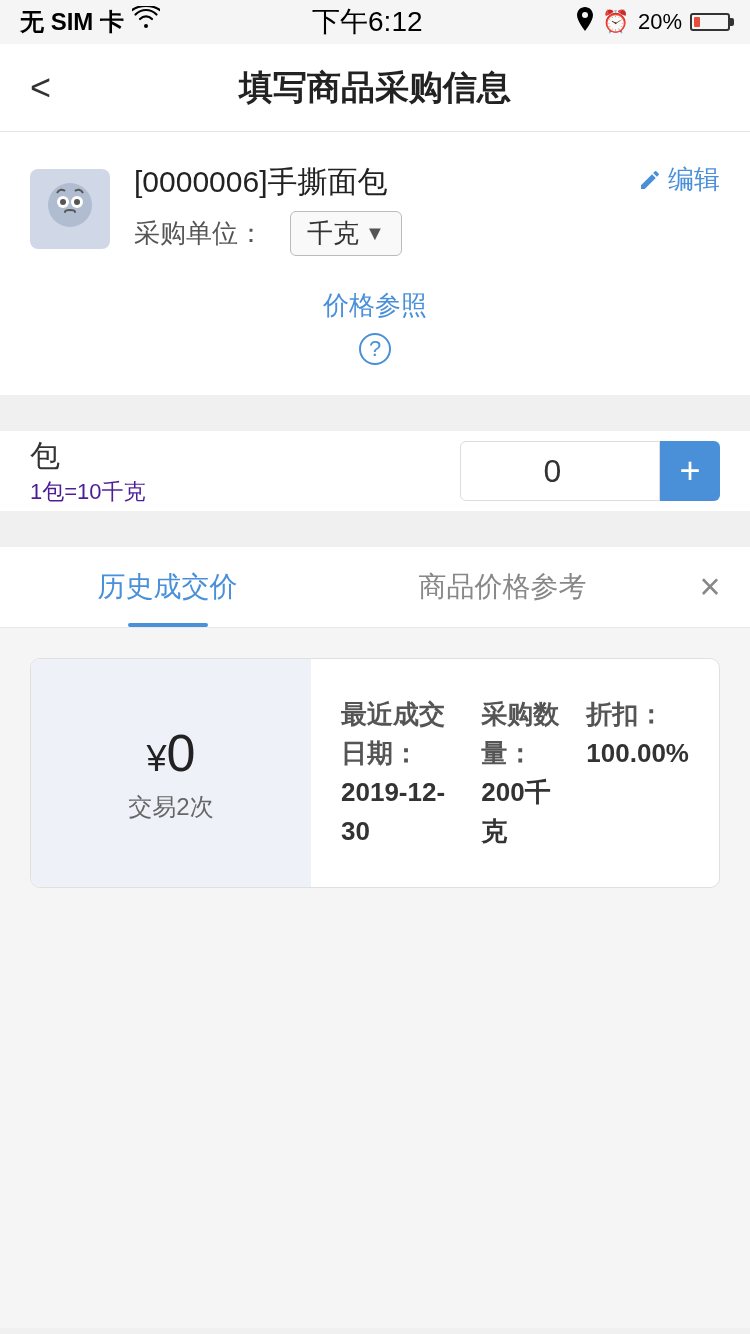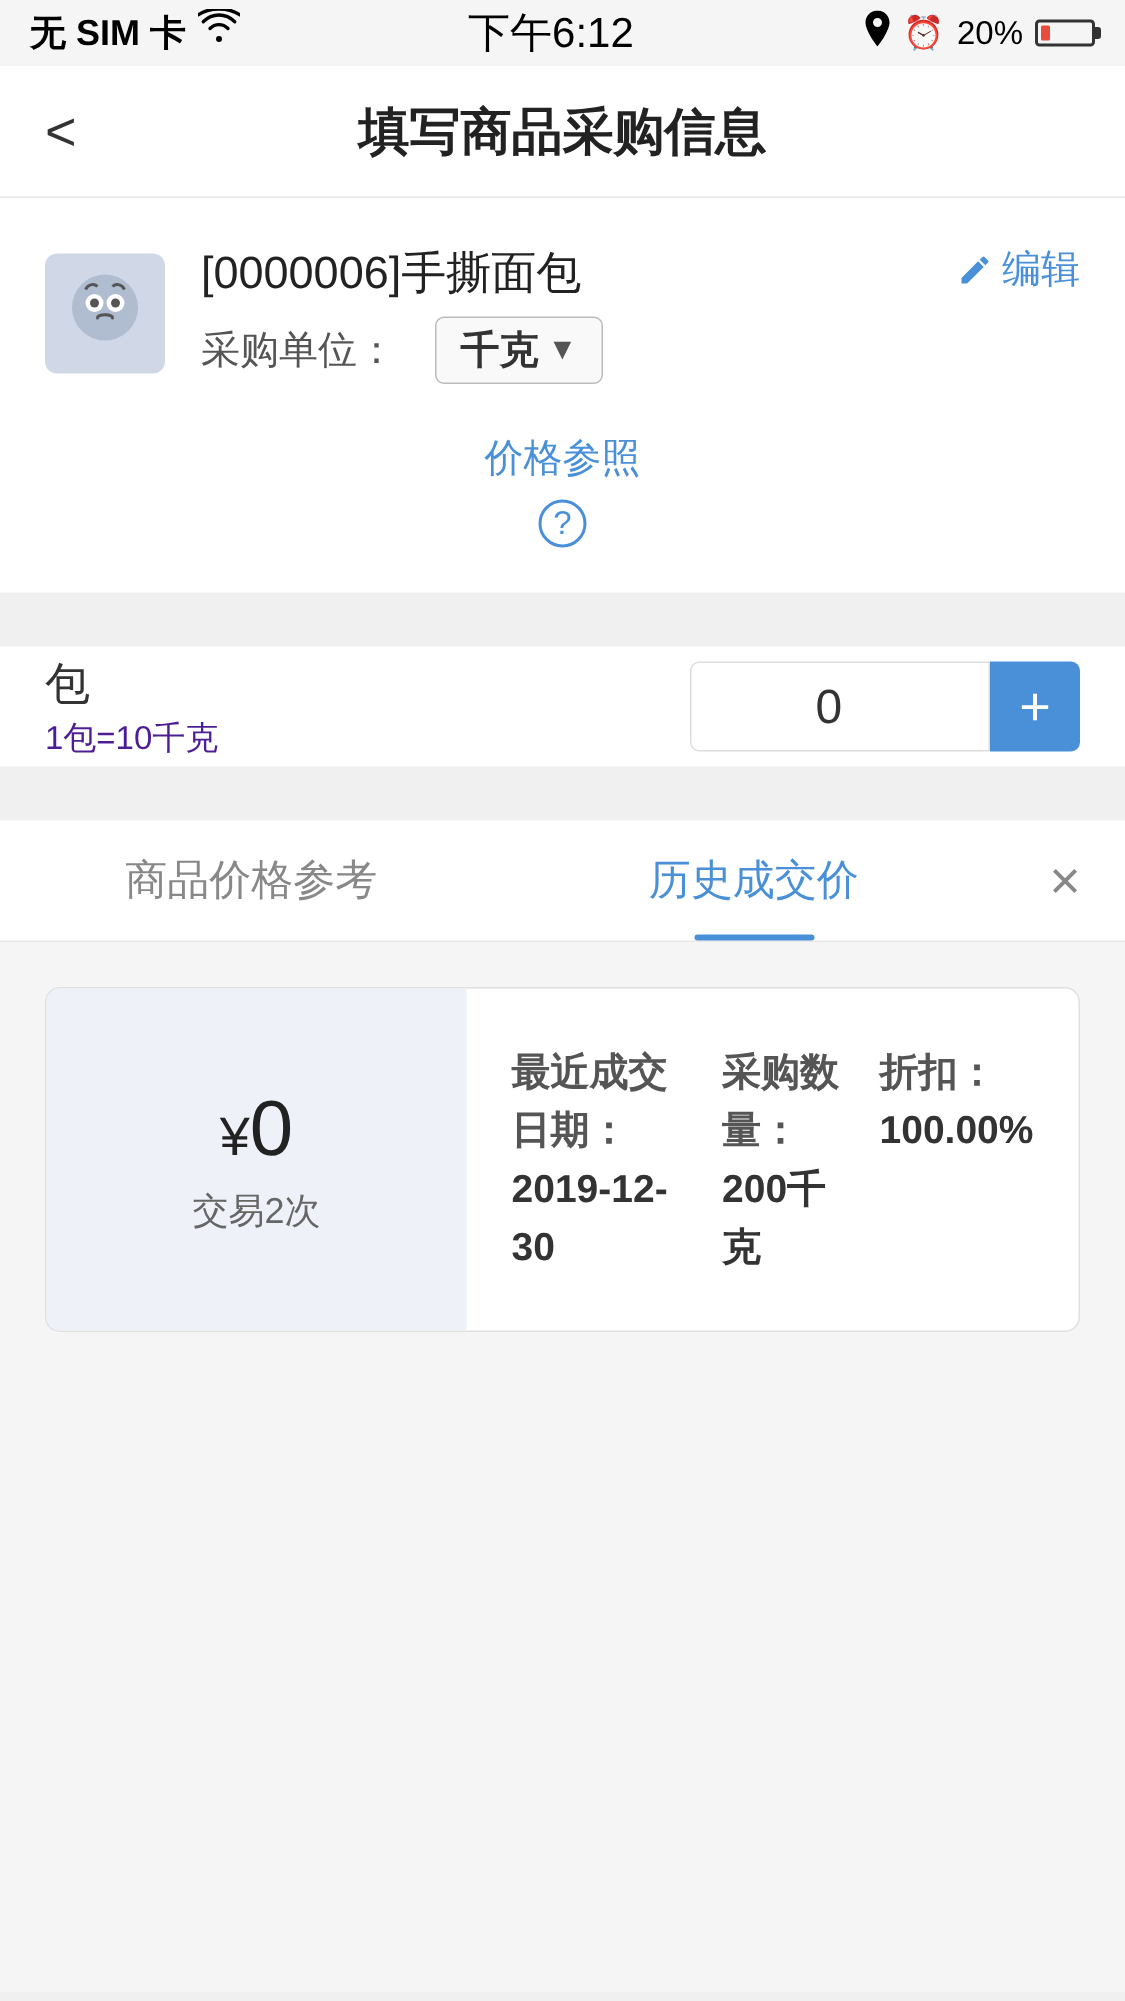--- a/index.html
+++ b/index.html
@@ -137,21 +137,20 @@
     .unit-select {
       display: inline-flex;
       align-items: center;
       border: 1px solid #bbb;
       border-radius: 6px;
       padding: 4px 16px;
       font-size: 26px;
       color: #333;
       background: #f9f9f9;
       gap: 6px;
-      font-weight: bold;
     }
     .unit-select-arrow {
       font-size: 20px;
       color: #555;
     }
     .product-edit-link {
       display: flex;
       align-items: center;
       gap: 6px;
       color: #4a90d9;
@@ -427,25 +426,25 @@
   <div class="qty-input-wrap">
     <input type="number" class="qty-input" value="0" style="">
     <div class="qty-plus">+</div>
   </div>
 </div>
 
 <div style="height:18px; background:#f0f0f0;"></div>
 
 <div class="tabs-section">
   <div class="tabs-row">
+    <div class="tab-item active">
+      <span>历史成交价</span>
+    </div>
     <div class="tab-item">
       <span>商品价格参考</span>
-    </div>
-    <div class="tab-item active">
-      <span>历史成交价</span>
     </div>
     <div class="tab-close">×</div>
   </div>
 </div>
 
 <div class="history-content">
   <div class="deal-card">
     <div class="deal-left">
       <div class="deal-price">
         <span class="currency">¥</span><span>0</span>

